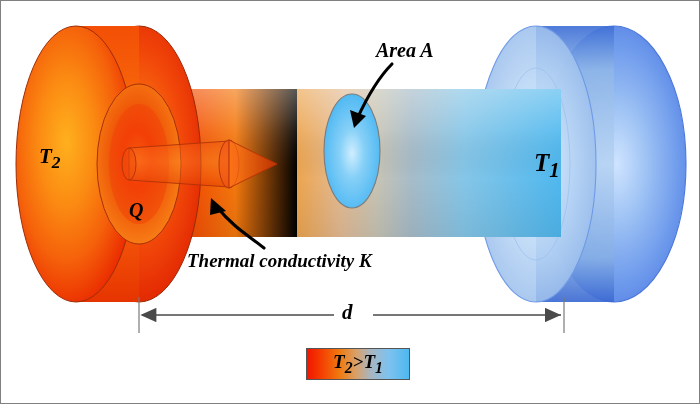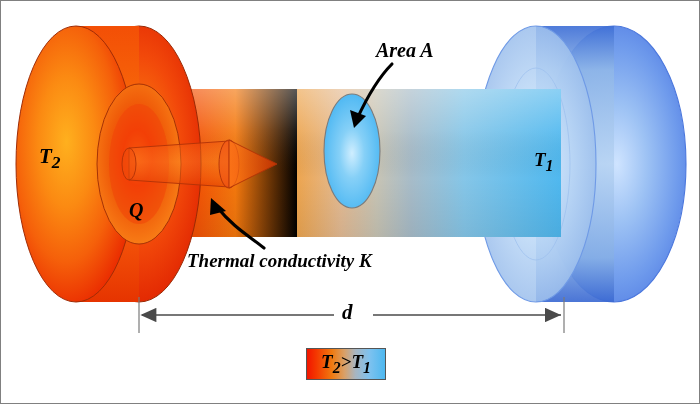--- a/index.html
+++ b/index.html
@@ -28,30 +28,30 @@
     position: absolute;
     font-family: "Liberation Serif", serif;
     font-weight: bold;
     font-style: italic;
     color: #000000;
     white-space: nowrap;
     user-select: none;
   }
   .lbl sub, .lbl sup { font-style: italic; }
   #lbl-t2 { left: 38px; top: 143px; font-size: 21px; text-align: right; }
-  #lbl-t1 { left: 533px; top: 148px; font-size: 19px; }
+  #lbl-t1 { left: 533px; top: 148px; font-size: 25px; }
   #lbl-q  { left: 128px; top: 198px; font-size: 20px; }
   #lbl-area { left: 375px; top: 38px; font-size: 20px; }
   #lbl-tc { left: 186px; top: 249px; font-size: 19px; }
   #lbl-d  { left: 341px; top: 299px; font-size: 21px; }
   #legend-box {
     position: absolute;
     left: 305px;
     top: 347px;
-    width: 80px;
+    width: 104px;
     height: 32px;
     border: 1px solid #555555;
     box-sizing: border-box;
     background: linear-gradient(to right,
         #f21500 0%, #f43800 12%, #f07a10 32%,
         #d9a068 48%, #a8b5c0 62%, #7ec2ef 80%, #4db8f0 100%);
     display: flex;
     align-items: center;
     justify-content: center;
   }

